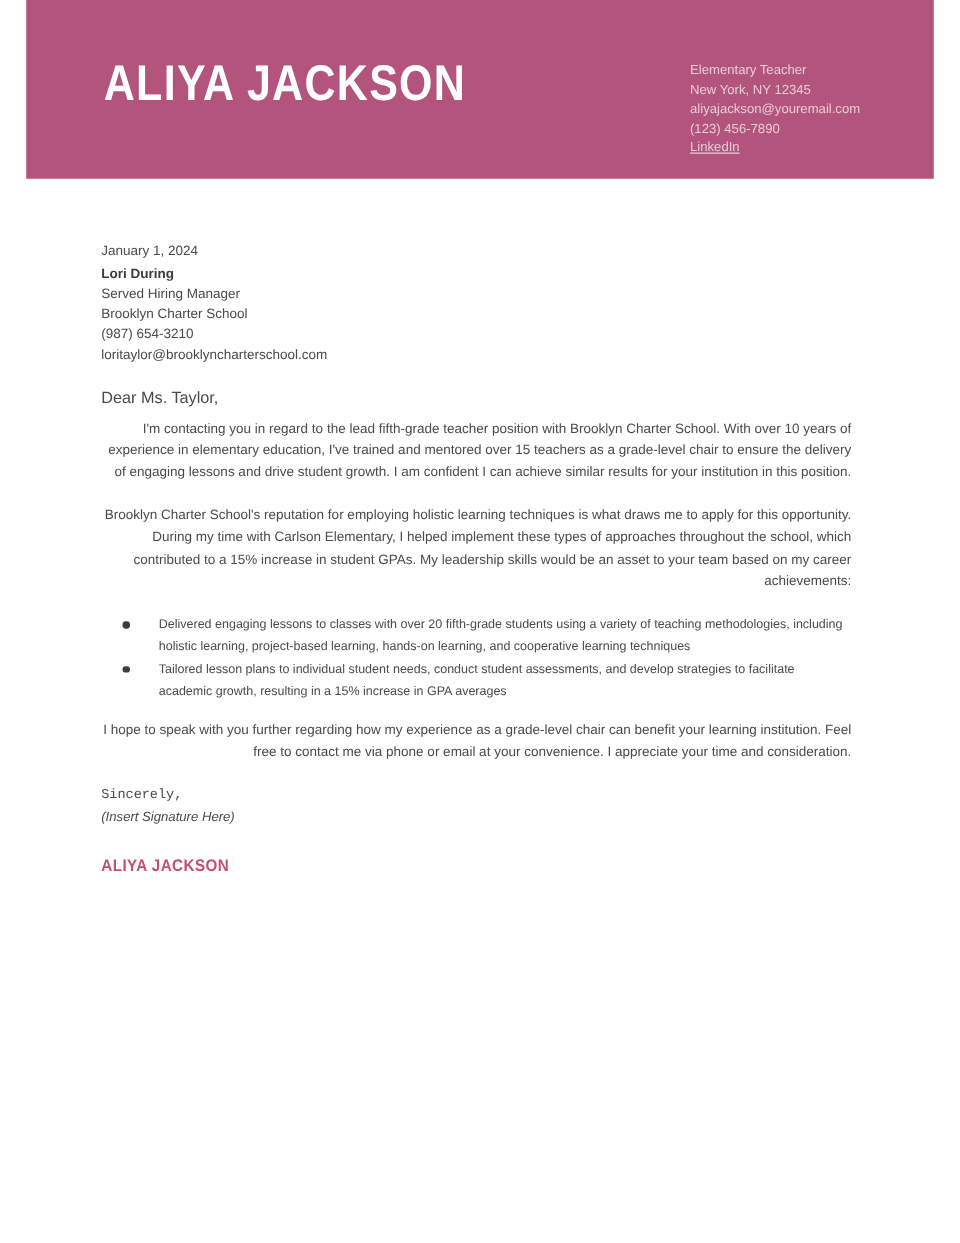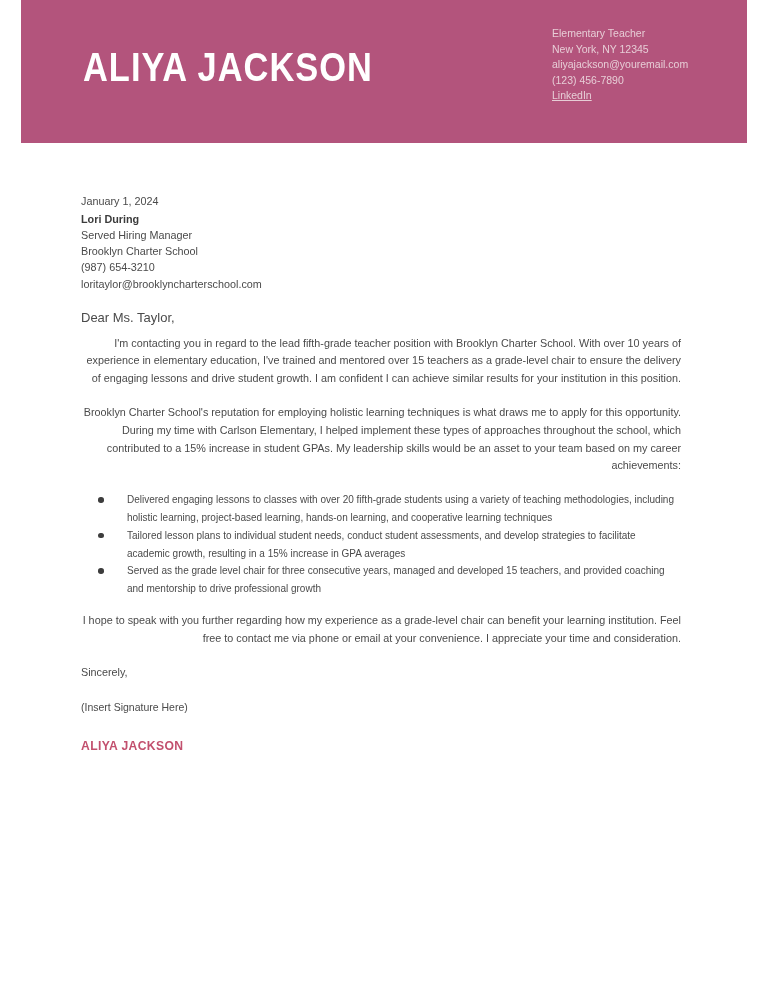--- a/index.html
+++ b/index.html
@@ -44,21 +44,21 @@
     color: #ffffff;
     line-height: 1;
     transform: scaleX(0.86);
     transform-origin: left center;
     white-space: nowrap;
   }
 
   .header-contact {
     position: absolute;
     left: 531px;
-    top: 26px;
+    top: 49px;
     font-size: 10.5px;
     line-height: 15.6px;
     color: #e7cdd6;
   }
 
   .header-contact .line {
     white-space: nowrap;
   }
 
   .header-contact .link {
@@ -138,25 +138,26 @@
     background: #3d3d3d;
   }
 
   .closing-para {
     margin-top: 8px;
   }
 
   .sincerely {
     font-size: 10.8px;
     color: #4a4a4a;
-    margin-bottom: 18px;
+    font-family: Liberation Mono, monospace;
   }
 
   .signature-placeholder {
     font-size: 10.5px;
+    font-style: italic;
     color: #4a4a4a;
     margin-bottom: 20px;
   }
 
   .signature-name {
     font-family: "Liberation Sans Narrow", "Liberation Sans", sans-serif;
     font-size: 13.5px;
     font-weight: 700;
     letter-spacing: 0.4px;
     color: #c2506e;
@@ -206,24 +207,20 @@
 
     <ul class="achievements">
       <li>
         <span class="bullet"></span>
         <span>Delivered engaging lessons to classes with over 20 fifth-grade students using a variety of teaching methodologies, including holistic learning, project-based learning, hands-on learning, and cooperative learning techniques</span>
       </li>
       <li>
         <span class="bullet"></span>
         <span>Tailored lesson plans to individual student needs, conduct student assessments, and develop strategies to facilitate academic growth, resulting in a 15% increase in GPA averages</span>
       </li>
-      <li>
-        <span class="bullet"></span>
-        <span>Served as the grade level chair for three consecutive years, managed and developed 15 teachers, and provided coaching and mentorship to drive professional growth</span>
-      </li>
     </ul>
 
     <p class="body-para closing-para">I hope to speak with you further regarding how my experience as a grade-level chair can benefit your learning institution. Feel free to contact me via phone or email at your convenience. I appreciate your time and consideration.</p>
 
     <div class="sincerely">Sincerely,</div>
 
     <div class="signature-placeholder">(Insert Signature Here)</div>
 
     <div class="signature-name">ALIYA JACKSON</div>
 

